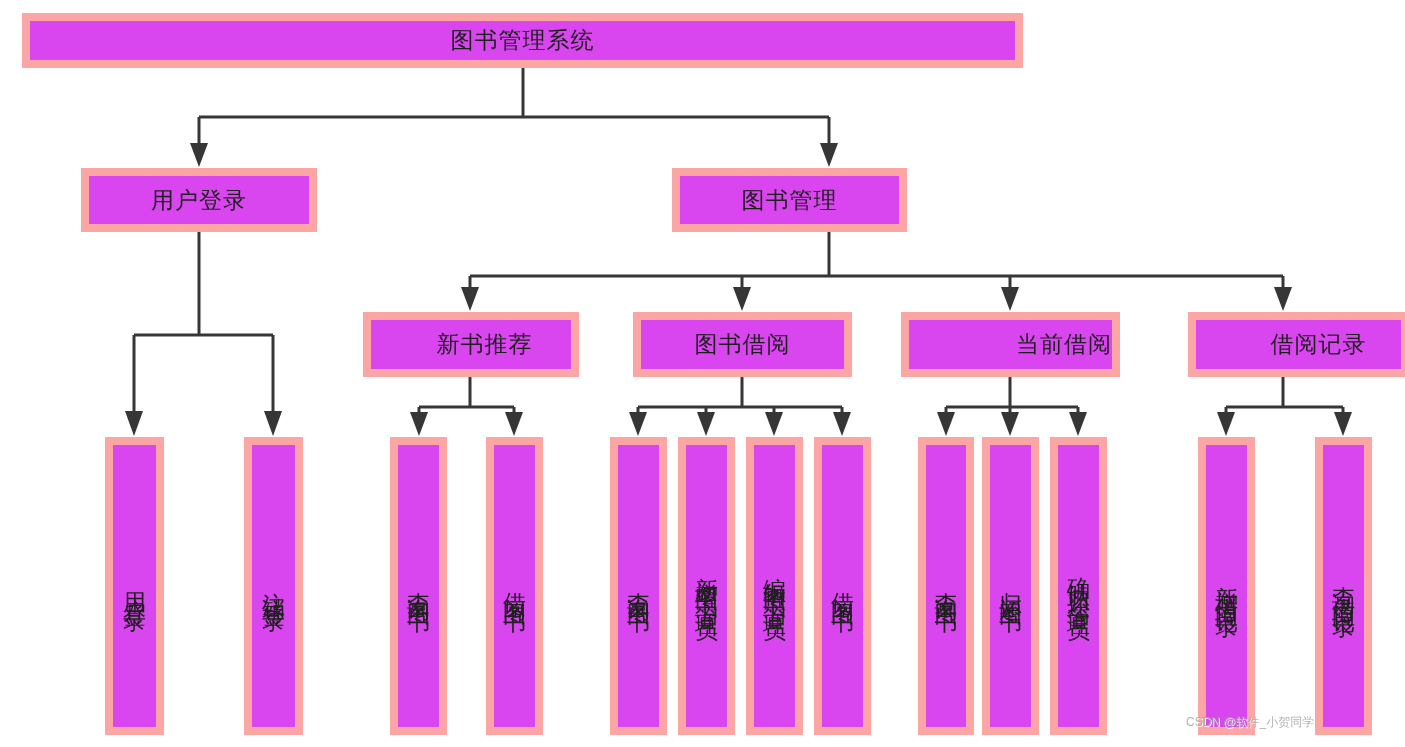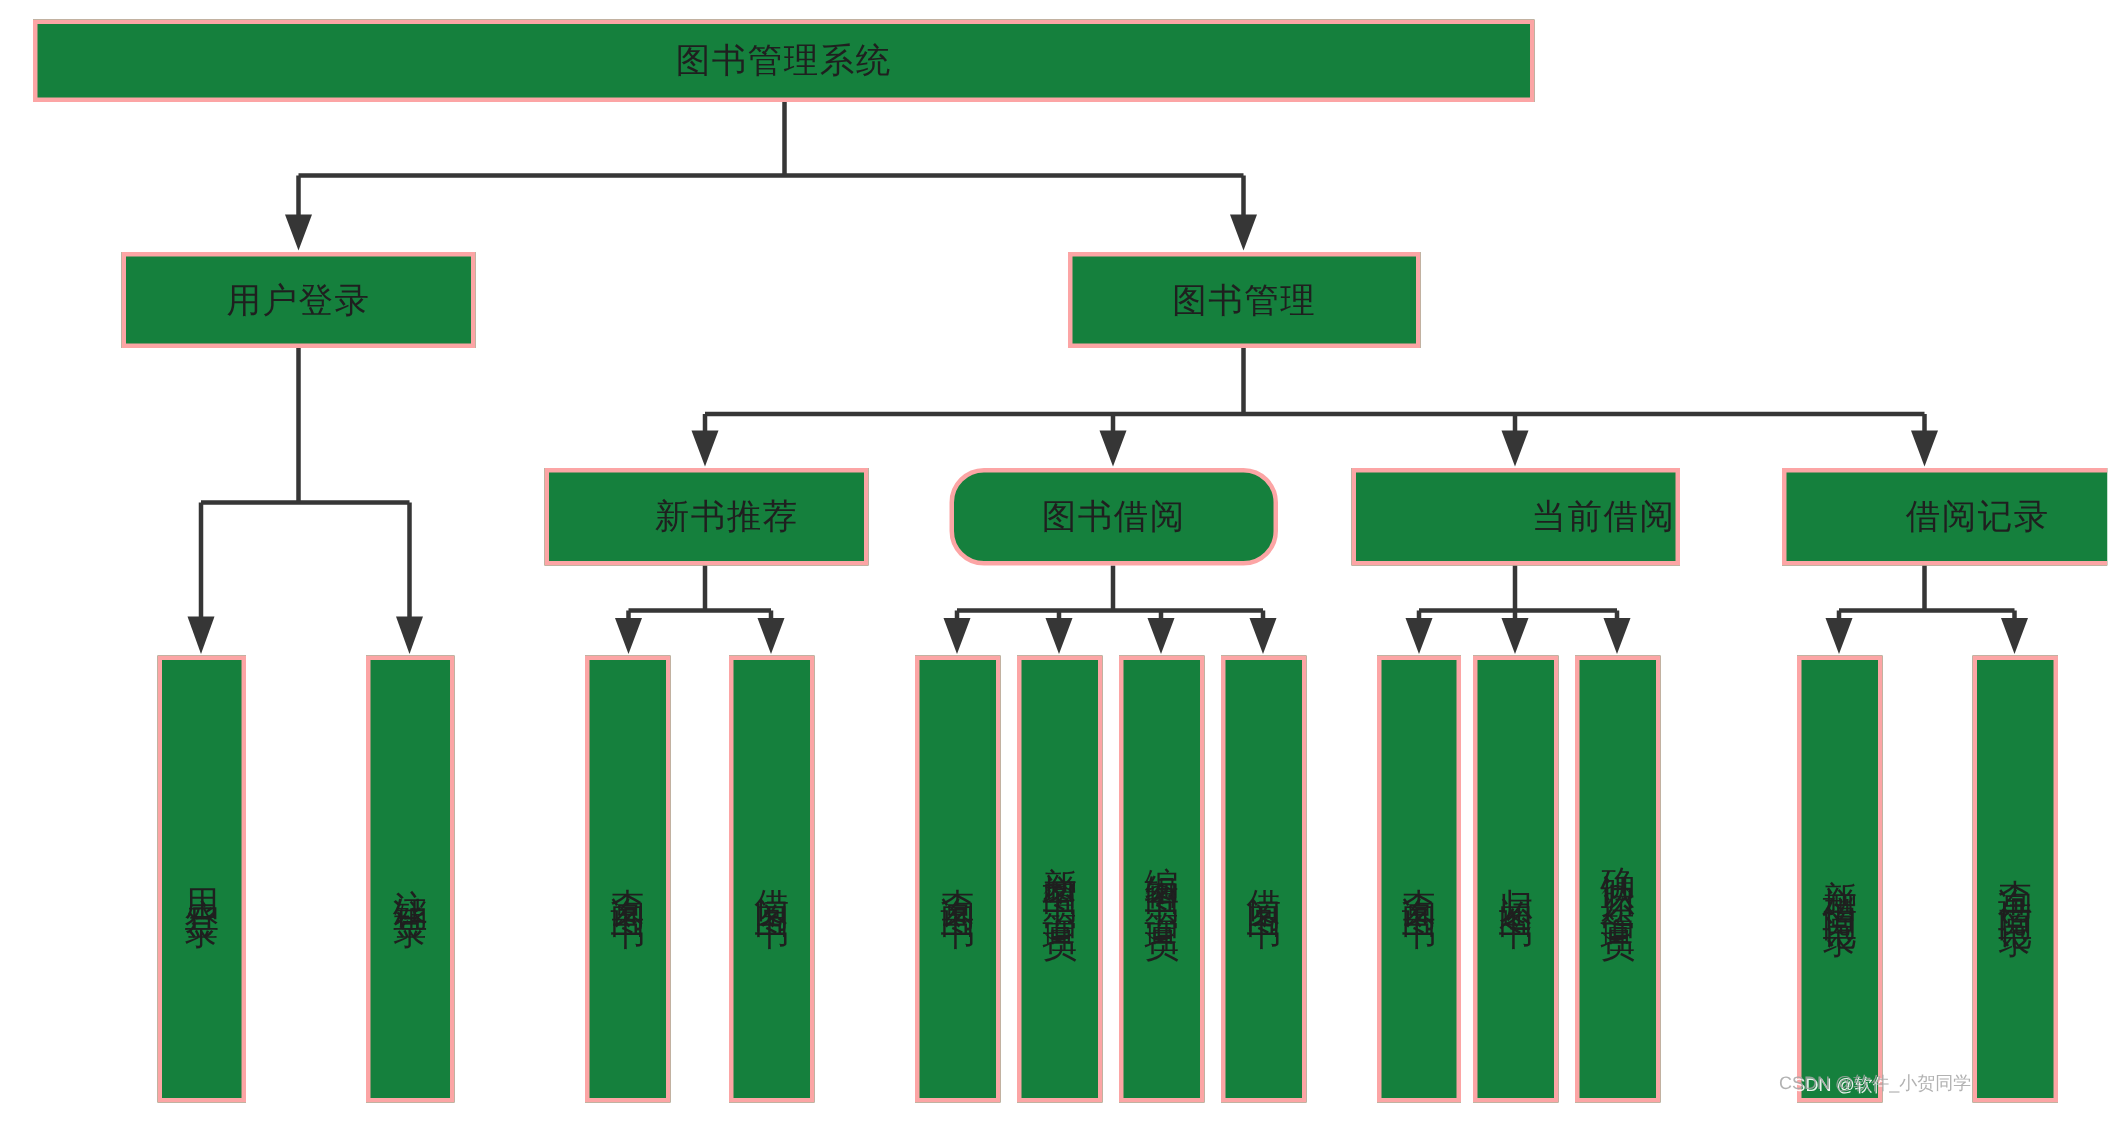--- a/index.html
+++ b/index.html
@@ -20,39 +20,39 @@
     stroke: #363636;
     stroke-width: 3;
     fill: none;
   }
   .connectors polygon {
     fill: #363636;
     stroke: none;
   }
   .box {
     position: absolute;
-    border: 3px solid #fca5a5;
-    background: #15803d;
+    border: 8px solid #fca5a5;
+    background: #d946ef;
     box-sizing: border-box;
     display: flex;
     align-items: center;
     justify-content: center;
     color: #1f1f1f;
   }
   .box.h span {
     font-size: 23px;
     letter-spacing: 1px;
     white-space: nowrap;
   }
   .root  { left: 22px;  top: 13px;  width: 1001px; height: 55px; }
   .l2a   { left: 81px;  top: 168px; width: 236px;  height: 64px; }
-  .l2b   { left: 712px; top: 168px; width: 235px;  height: 64px; }
+  .l2b   { left: 672px; top: 168px; width: 235px;  height: 64px; }
   .sec   { top: 312px; height: 65px; }
   .sec0  { left: 363px;  width: 216px; padding-left: 27px; }
-  .sec1  { left: 633px;  width: 219px; border-radius: 23px; }
+  .sec1  { left: 633px;  width: 219px; }
   .sec2  { left: 901px;  width: 219px; justify-content: flex-end; }
   .sec3  { left: 1188px; width: 221px; padding-left: 40px; }
   .leaf  { top: 437px; height: 298px; }
   .leaf .vtext {
     writing-mode: vertical-rl;
     text-orientation: mixed;
     font-size: 23px;
     letter-spacing: 6px;
     line-height: 1;
     white-space: nowrap;

